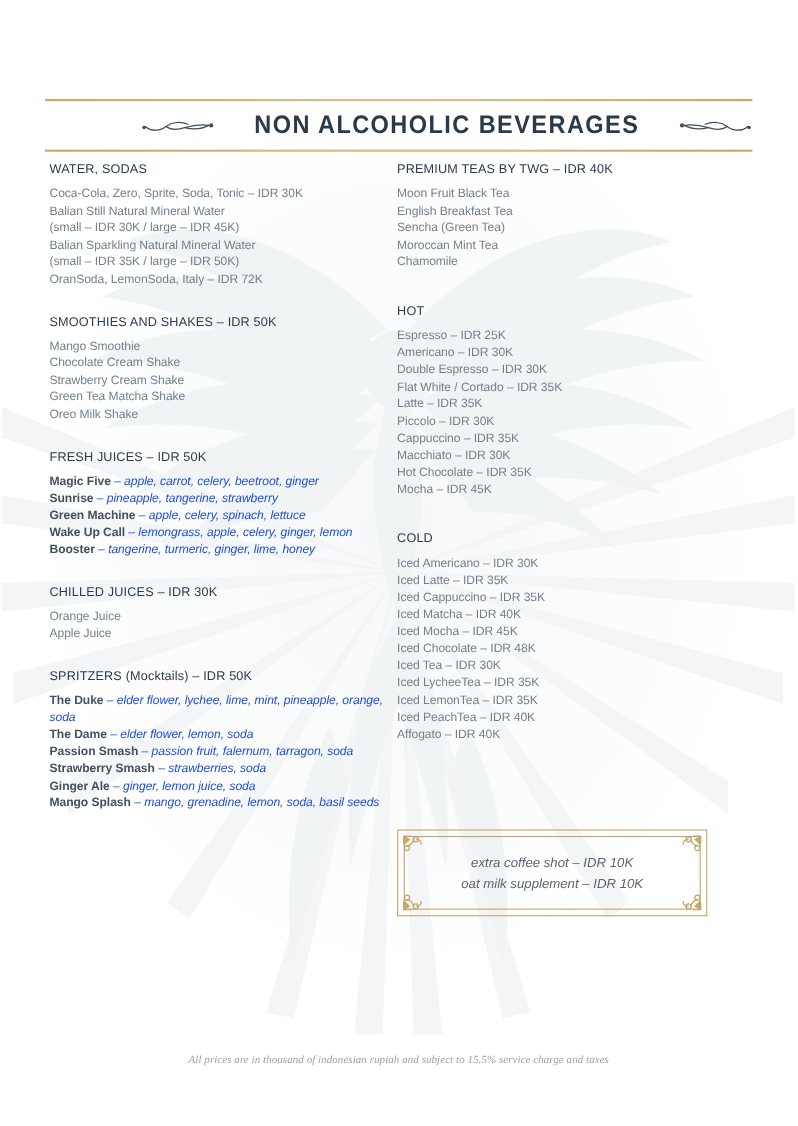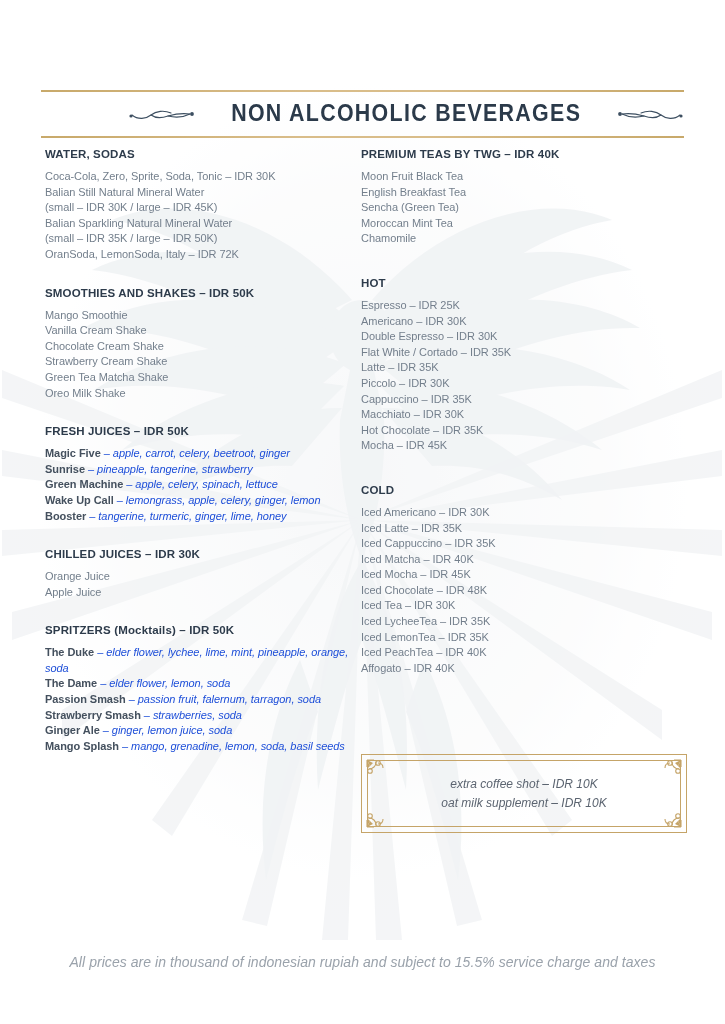--- a/index.html
+++ b/index.html
@@ -72,21 +72,21 @@
   .col {
     position: absolute;
     top: 0;
   }
   #col-left  { left: 45px;  width: 305px; }
   #col-right { left: 361px; width: 320px; }
 
   .section { margin-bottom: 0; }
   .section-title {
     font-family: "Liberation Sans Narrow", "Liberation Sans", sans-serif;
-    font-weight: bold;
+    font-weight: normal;
     font-size: 11.5px;
     letter-spacing: 0.15px;
     color: #2d3b4b;
     margin: 0 0 9px 0;
     white-space: nowrap;
   }
   .items { margin: 0; padding: 0; list-style: none; }
   .item {
     font-family: "Liberation Sans Narrow", "Liberation Sans", sans-serif;
     font-size: 11px;
@@ -105,21 +105,21 @@
     color: #1d4ed8;
   }
   .gap-md { height: 24px; }
   .gap-lg { height: 30px; }
 
   
   #extras-box {
     position: absolute;
     left: 361px;
     top: 754px;
-    width: 326px;
+    width: 282px;
     height: 79px;
     border: 1px solid #c5a468;
     box-sizing: border-box;
     z-index: 2;
   }
   #extras-inner {
     position: absolute;
     left: 5px; top: 5px; right: 5px; bottom: 5px;
     border: 1px solid #c5a468;
     box-sizing: border-box;
@@ -152,23 +152,23 @@
   
   #footer {
     position: absolute;
     left: 0;
     top: 953px;
     width: 725px;
     text-align: center;
     z-index: 2;
   }
   #footer-note {
-    font-family: Liberation Sans, sans-serif;
+    font-family: Liberation Serif, serif;
     font-style: italic;
-    font-size: 14px;
+    font-size: 10px;
     color: #9aa2ab;
     letter-spacing: 0.05px;
     margin-top: 20px;
   }
 </style>
 </head>
 <body>
 
 <div id="page">
 
@@ -283,21 +283,20 @@
               <li class="item"><span>OranSoda, LemonSoda, Italy – IDR 72K</span></li>
             </ul>
           </div>
           <div class="gap-md"></div>
         </div>
         <div>
           <div class="section">
             <div class="section-title">SMOOTHIES AND SHAKES – IDR 50K</div>
             <ul class="items">
               <li class="item"><span>Mango Smoothie</span></li>
-              <li class="item"><span>Vanilla Cream Shake</span></li>
               <li class="item"><span>Chocolate Cream Shake</span></li>
               <li class="item"><span>Strawberry Cream Shake</span></li>
               <li class="item"><span>Green Tea Matcha Shake</span></li>
               <li class="item"><span>Oreo Milk Shake</span></li>
             </ul>
           </div>
           <div class="gap-md"></div>
         </div>
         <div>
           <div class="section">

